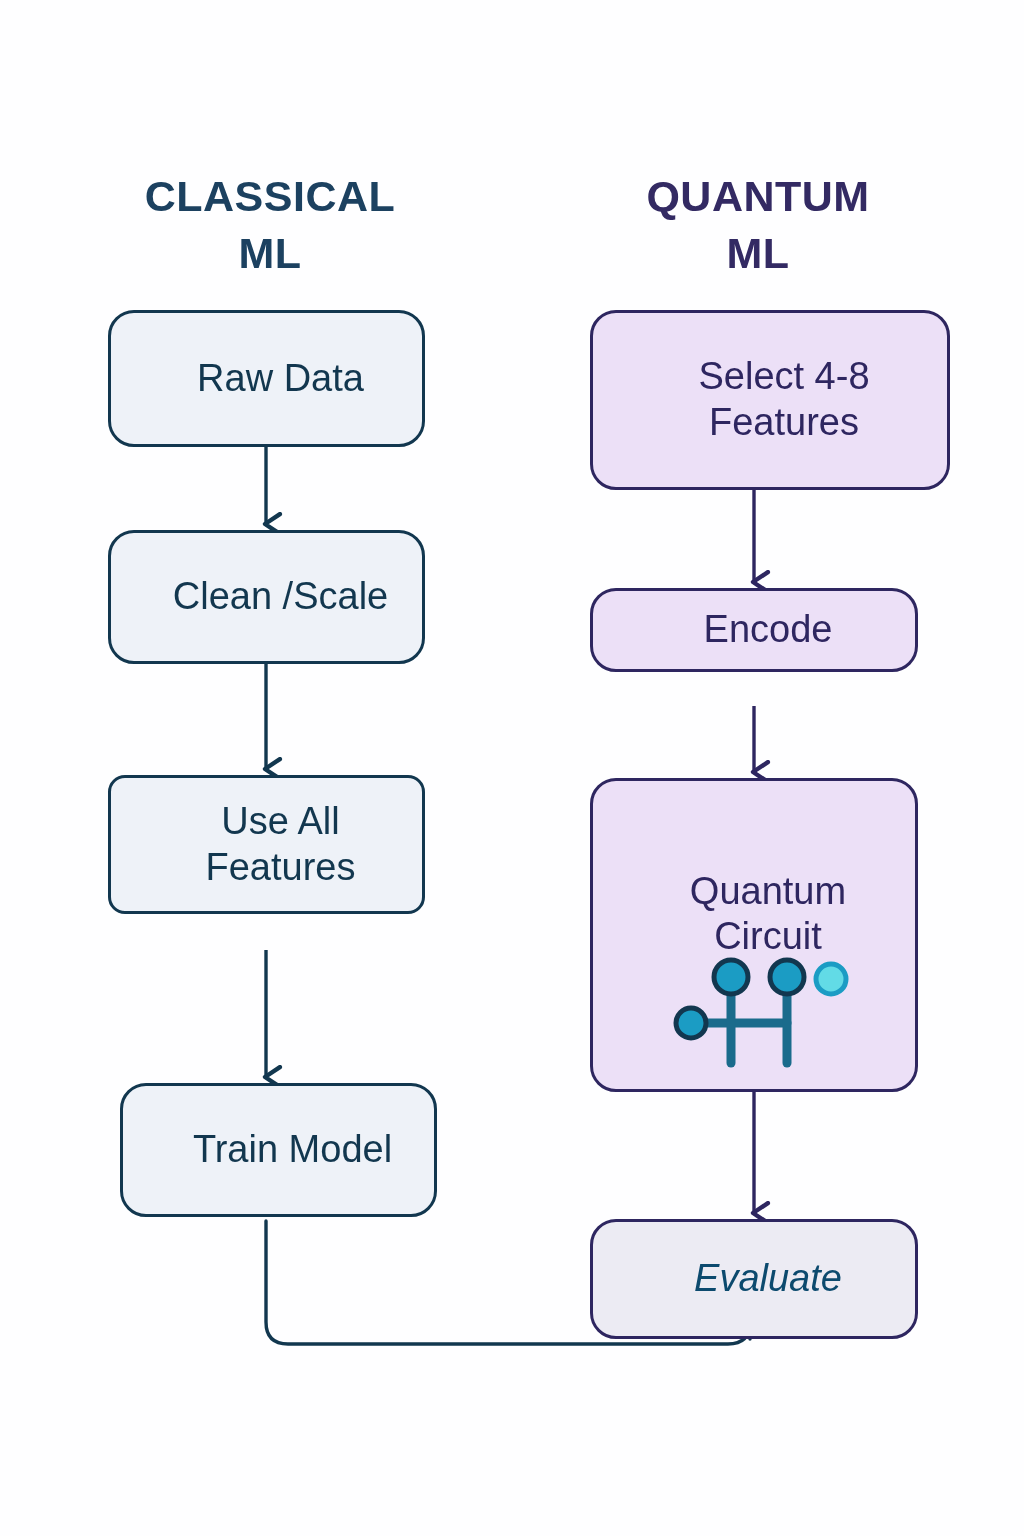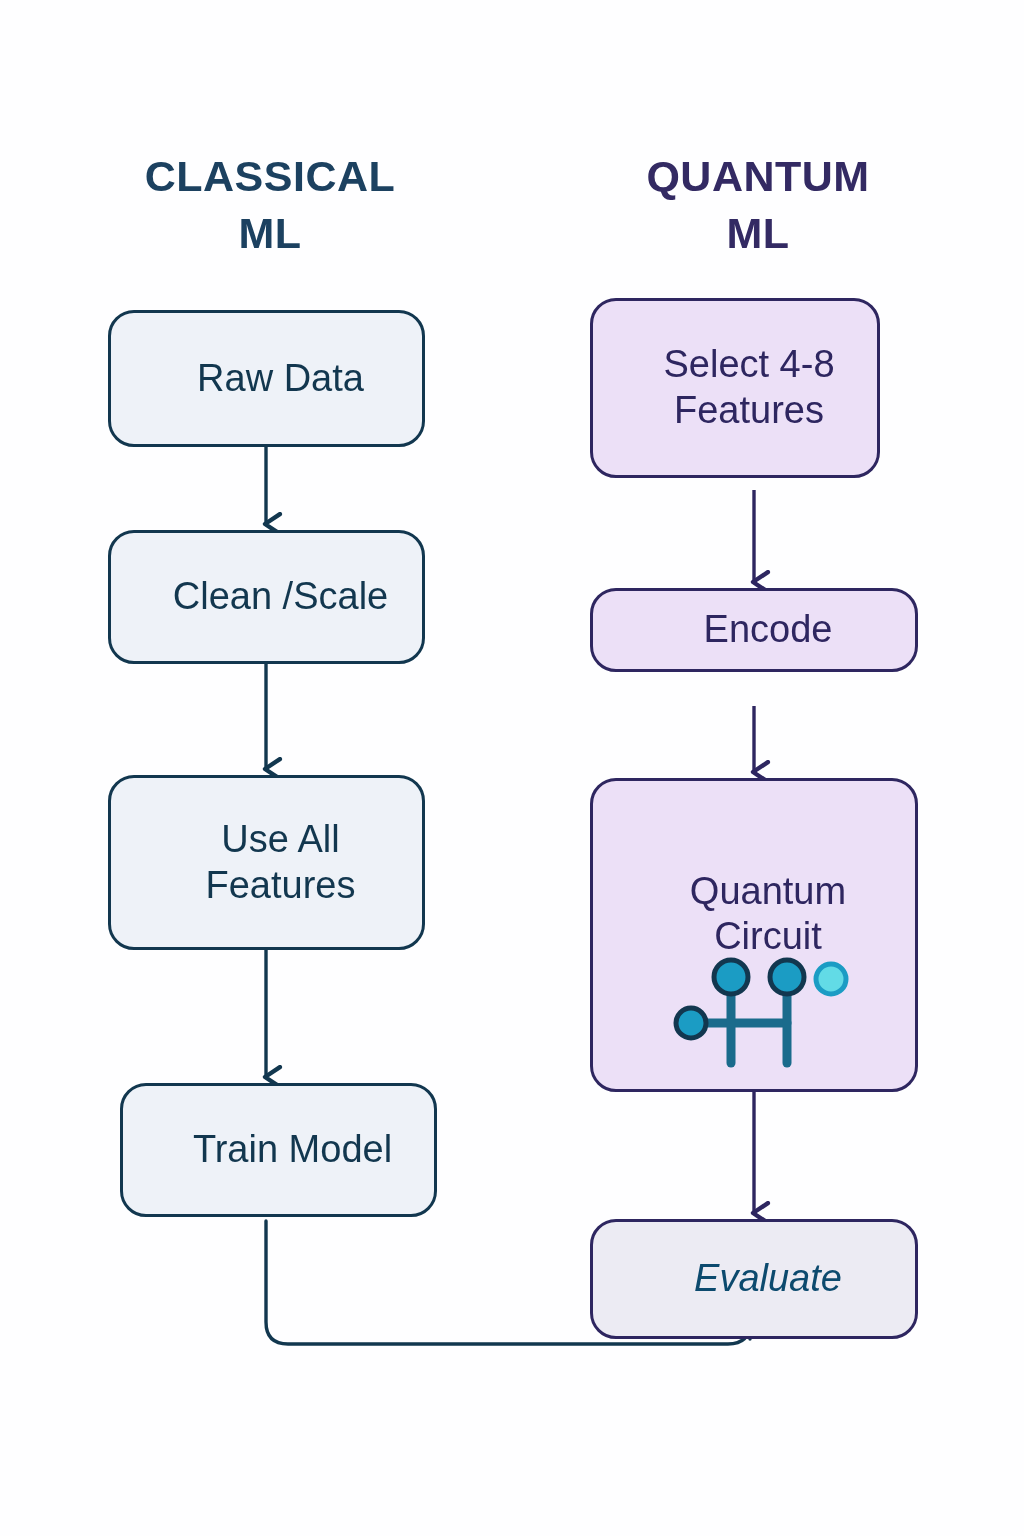--- a/index.html
+++ b/index.html
@@ -26,20 +26,21 @@
     height: 1536px;
   }
   .col-title {
     position: absolute;
     text-align: center;
     font-weight: bold;
     font-size: 43px;
     line-height: 1.33;
     letter-spacing: 0.5px;
     white-space: pre-line;
+    margin-top: 20px;
   }
   #title-classical {
     left: 60px;
     top: 148px;
     width: 420px;
     color: #1c4160;
   }
   #title-quantum {
     left: 548px;
     top: 148px;
@@ -70,24 +71,24 @@
     color: #2e2660;
   }
   .node-evaluate {
     background: #ecebf3;
     border: 3.5px solid #2e2660;
     color: #0c4a6e;
     font-style: italic;
   }
   #node-raw-data   { left: 108px; top: 310px;  width: 317px; height: 137px; }
   #node-clean      { left: 108px; top: 530px;  width: 317px; height: 134px; }
-  #node-use-all    { left: 108px; top: 775px;  width: 317px; height: 175px; }
+  #node-use-all    { left: 108px; top: 775px;  width: 317px; height: 139px; border-radius: 17px; }
   #node-train      { left: 120px; top: 1083px; width: 317px; height: 134px; }
 
-  #node-select     { left: 590px; top: 298px;  width: 290px; height: 180px; }
+  #node-select     { left: 590px; top: 310px;  width: 360px; height: 180px; }
   #node-encode     { left: 590px; top: 588px;  width: 328px; height: 84px; }
   #node-circuit    { left: 590px; top: 778px;  width: 328px; height: 314px; }
   #node-evaluate   { left: 590px; top: 1219px; width: 328px; height: 120px; }
 
   #node-circuit {
     display: block;
     padding-top: 42px;
   }
   #circuit-label {
     text-align: center;

